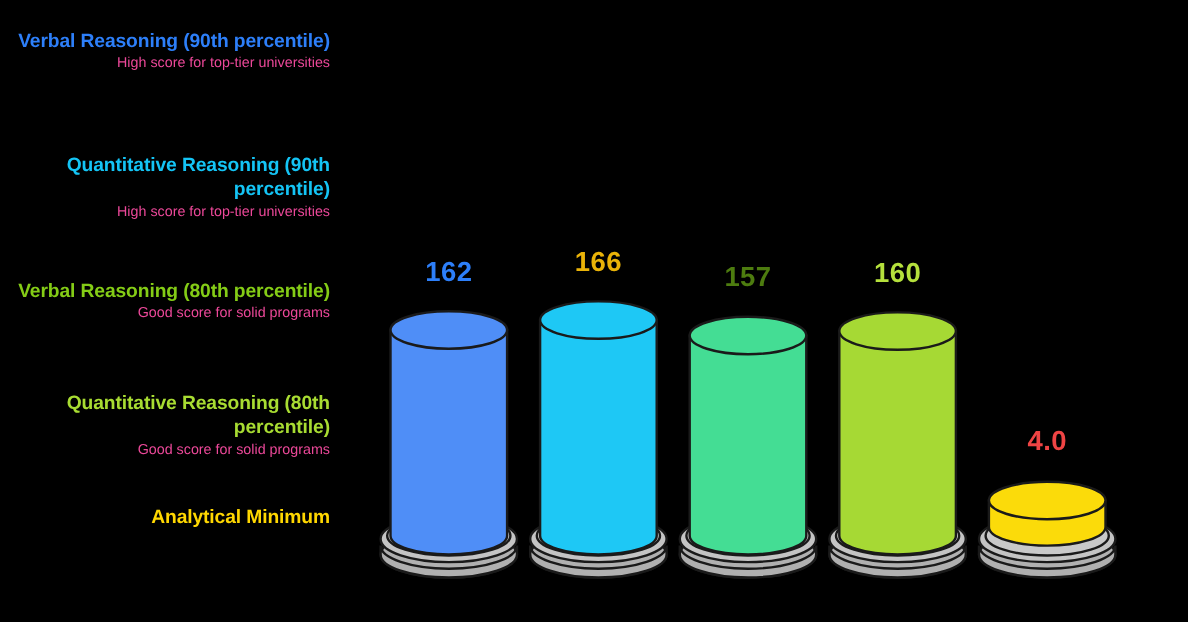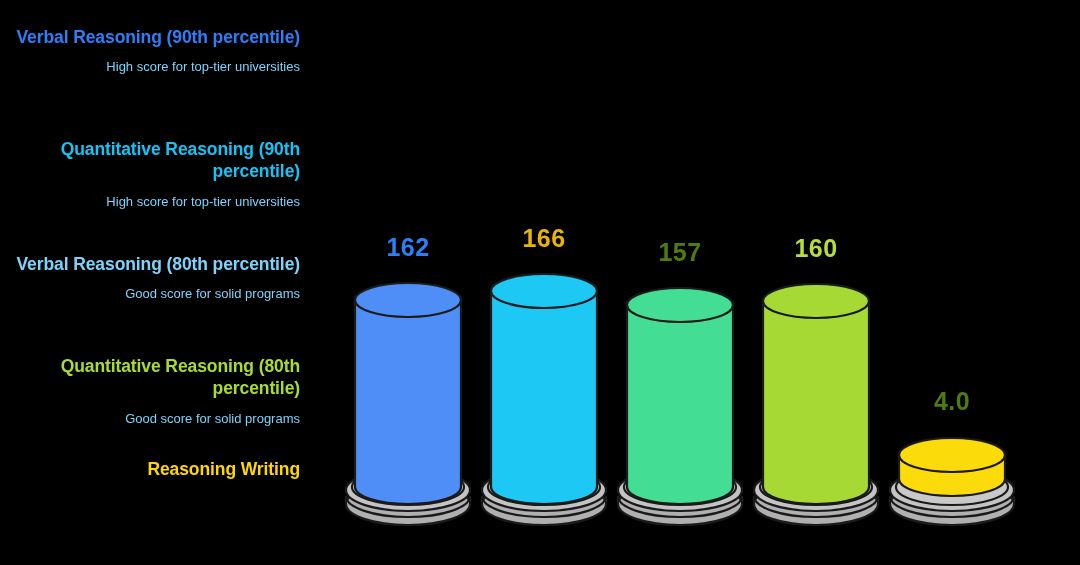--- a/index.html
+++ b/index.html
@@ -42,23 +42,22 @@
     font-size: 17.5px;
     font-weight: bold;
     line-height: 1.28;
     letter-spacing: -0.1px;
     display: block;
   }
   .legend-desc {
     display: block;
     font-size: 13px;
     font-weight: normal;
-    color: #7dd3fc;
+    color: #ec4899;
     line-height: 1.32;
-    margin-top: 10px;
   }
 
   
   #chart {
     position: absolute;
     left: 16px;
     top: 0;
     width: 1080px;
     height: 565px;
     padding-left: 17px;
@@ -86,31 +85,31 @@
       <span class="legend-title" style="color:#2d7ff9">Verbal Reasoning (90th percentile)</span>
       <span class="legend-desc">High score for top-tier universities</span>
     </div>
 
     <div class="legend-entry" style="top:138px;text-decoration:underline;">
       <span class="legend-title" style="color:#14c4f5">Quantitative Reasoning (90th percentile)</span>
       <span class="legend-desc">High score for top-tier universities</span>
     </div>
 
     <div class="legend-entry" style="top:253px;">
-      <span class="legend-title" style="color:#7dd3fc">Verbal Reasoning (80th percentile)</span>
+      <span class="legend-title" style="color:#84cc16">Verbal Reasoning (80th percentile)</span>
       <span class="legend-desc">Good score for solid programs</span>
     </div>
 
     <div class="legend-entry" style="top:355px;">
       <span class="legend-title" style="color:#a8dc32">Quantitative Reasoning (80th percentile)</span>
       <span class="legend-desc">Good score for solid programs</span>
     </div>
 
     <div class="legend-entry" style="top:458px;">
-      <span class="legend-title" style="color:#ffd700">Reasoning Writing</span>
+      <span class="legend-title" style="color:#ffd700">Analytical Minimum</span>
     </div>
   </div>
 
   <div id="chart">
 
     <svg class="cyl-svg" style="left:0;top:0;" width="1080" height="565" viewBox="0 0 1080 565">
 
       <g>
 
         <ellipse cx="392" cy="504" rx="62" ry="21" fill="#b0b0b0" stroke="#1a1a1a" stroke-width="2.2"></ellipse>
@@ -158,16 +157,16 @@
         <ellipse cx="936" cy="487" rx="56" ry="18" fill="#c9c9c9" stroke="#1a1a1a" stroke-width="2.2"></ellipse>
         <path d="M883 455 L883 479 A53 17 0 0 0 989 479 L989 455 Z" fill="#fbdb0a" stroke="#1a1a1a" stroke-width="2.2"></path>
         <ellipse cx="936" cy="455" rx="53" ry="17" fill="#fbdb0a" stroke="#1a1a1a" stroke-width="2.2"></ellipse>
       </g>
     </svg>
 
     <div class="value-label" style="left:332px; top:233px; width:120px; color:#2d7ff9;">162</div>
     <div class="value-label" style="left:468px; top:224px; width:120px; color:#eab308;">166</div>
     <div class="value-label" style="left:604px; top:238px; width:120px; color:#4d7c0f;">157</div>
     <div class="value-label" style="left:740px; top:234px; width:120px; color:#b5e03c;">160</div>
-    <div class="value-label" style="left:876px; top:387px; width:120px; color:#4d7c0f;">4.0</div>
+    <div class="value-label" style="left:876px; top:387px; width:120px; color:#ef4444;">4.0</div>
 
   </div>
 </div>
 
 </body></html>

